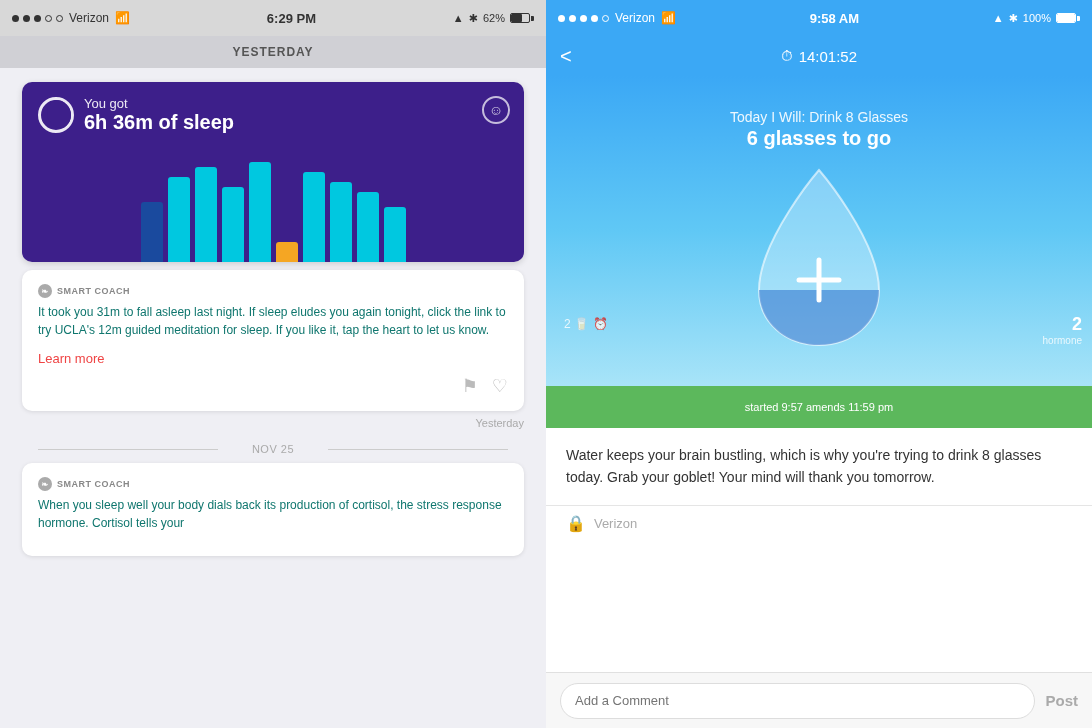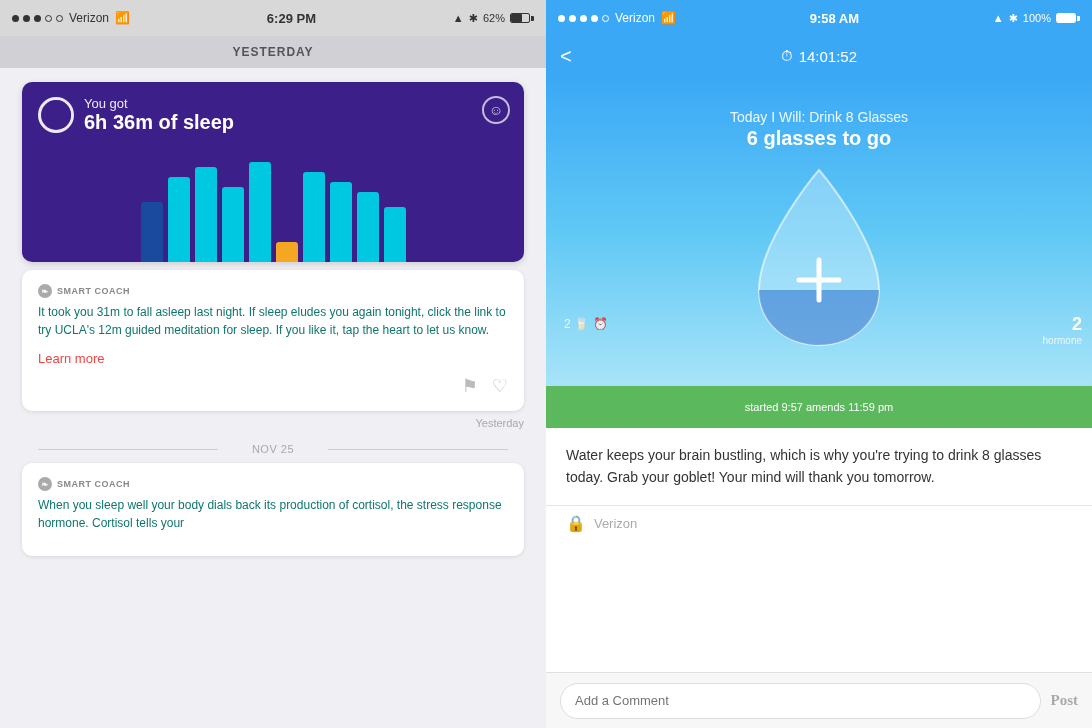--- a/index.html
+++ b/index.html
@@ -333,21 +333,20 @@
       color: #aaa;
       outline: none;
     }
     .post-button {
       font-size: 15px;
       font-weight: 600;
       color: #aaa;
       background: none;
       border: none;
       cursor: pointer;
-      font-family: Liberation Serif, serif;
     }
 
     
     .battery {
       display: inline-flex;
       align-items: center;
       gap: 1px;
     }
     .battery-body {
       width: 20px; height: 10px;

